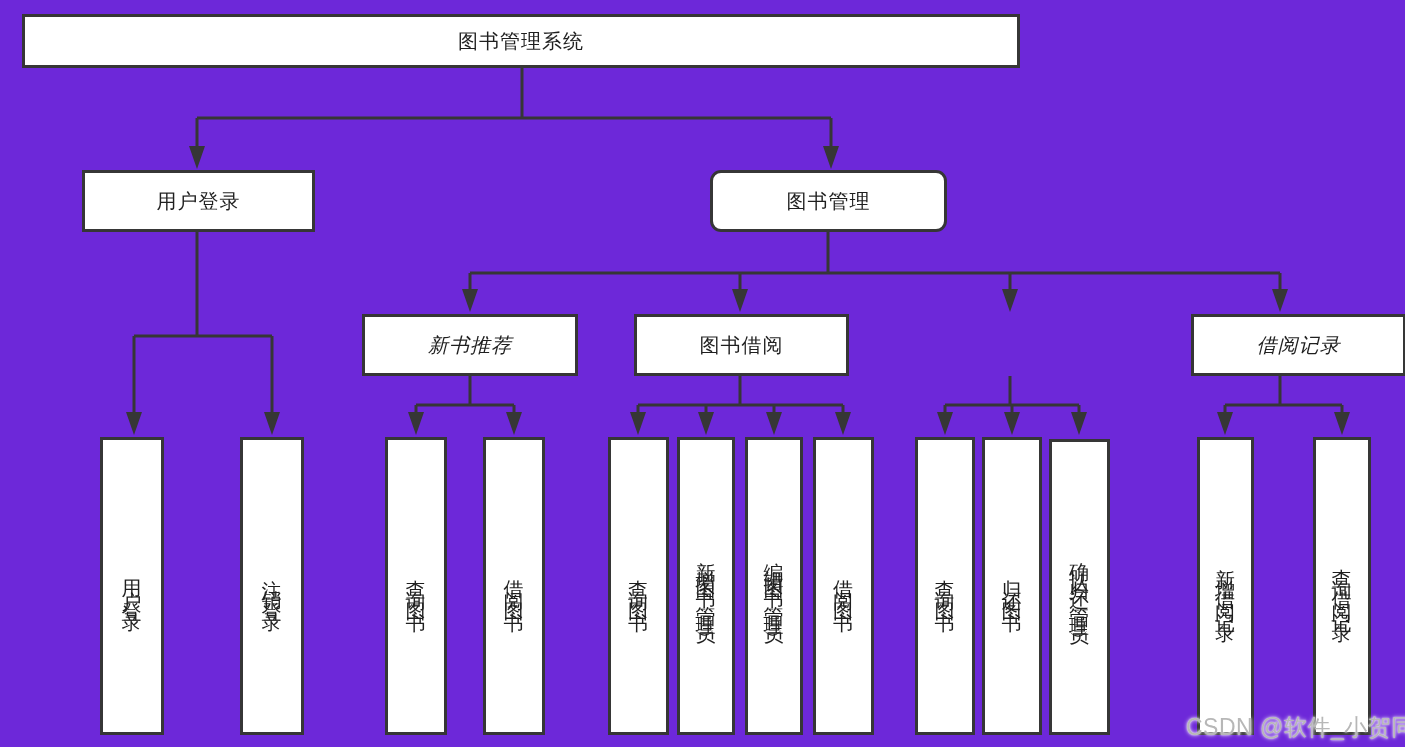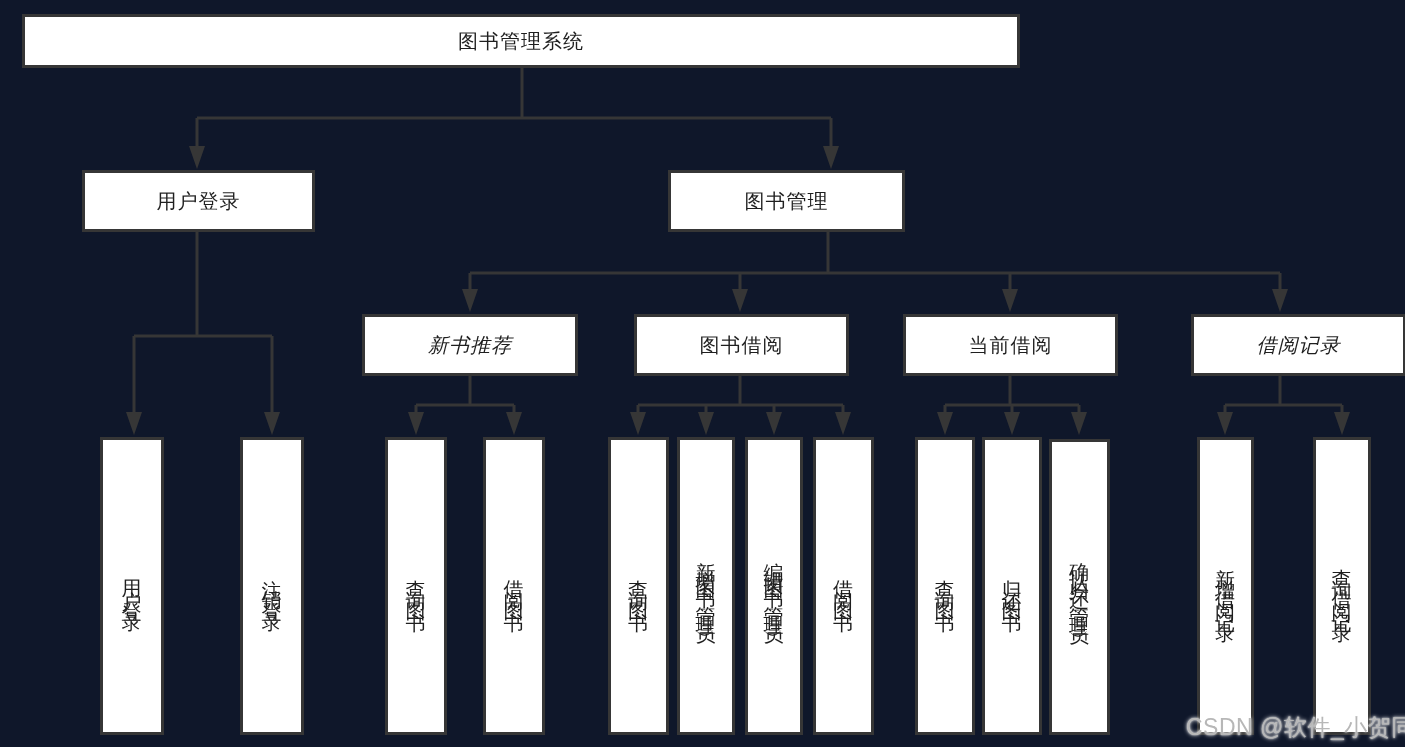--- a/index.html
+++ b/index.html
@@ -6,21 +6,21 @@
     --line:#363636;
     --text:#1f1f1f;
     --box-bg:#ffffff;
     --wm:#b7b7b7;
   }
   html,body{margin:0;padding:0;background:#ffffff;}
   body{font-family:"Liberation Sans","DejaVu Sans",sans-serif;}
   .canvas{
     position:relative;
     width:1405px;height:747px;
-    background:#0f172a;
+    background:#6d28d9;
     overflow:hidden;
   }
   .connectors{position:absolute;left:0;top:0;width:1405px;height:747px;}
   .node{
     position:absolute;
     box-sizing:border-box;
     border:3px solid var(--line);
     background:var(--box-bg);
     color:var(--text);
     display:flex;
@@ -103,25 +103,24 @@
     <g>
       <path d="M1280 376 V405 M1225 405 H1342 M1225 405 V415 M1342 405 V415"></path>
       <path d="M1217 412 h16 l-8 23 z" fill="#363636" stroke="none"></path>
       <path d="M1334 412 h16 l-8 23 z" fill="#363636" stroke="none"></path>
     </g>
   </svg>
 
   <div class="node hnode" style="left:22px;top:14px;width:998px;height:54px;">图书管理系统</div>
 
   <div class="node hnode" style="left:82px;top:170px;width:233px;height:62px;">用户登录</div>
-  <div class="node hnode" style="left:668px;top:170px;width:237px;height:62px;">图书管理</div>
+  <div class="node hnode" style="left:710px;top:170px;width:237px;height:62px;border-radius:11px;">图书管理</div>
 
   <div class="node hnode" style="left:362px;top:314px;width:216px;height:62px;font-style:italic;">新书推荐</div>
   <div class="node hnode" style="left:634px;top:314px;width:215px;height:62px;font-family:Liberation Mono, monospace;">图书借阅</div>
-  <div class="node hnode" style="left:903px;top:314px;width:215px;height:62px;">当前借阅</div>
   <div class="node hnode" style="left:1191px;top:314px;width:215px;height:62px;font-style:italic;">借阅记录</div>
 
   <div class="node leaf" style="left:100px;top:437px;width:64px;height:298px;">用户登录</div>
   <div class="node leaf" style="left:240px;top:437px;width:64px;height:298px;">注销登录</div>
 
   <div class="node leaf" style="left:385px;top:437px;width:62px;height:298px;">查询图书</div>
   <div class="node leaf" style="left:483px;top:437px;width:62px;height:298px;">借阅图书</div>
 
   <div class="node leaf" style="left:608px;top:437px;width:61px;height:298px;">查询图书</div>
   <div class="node leaf long" style="left:677px;top:437px;width:58px;height:298px;">新增图书（管理员）</div>

